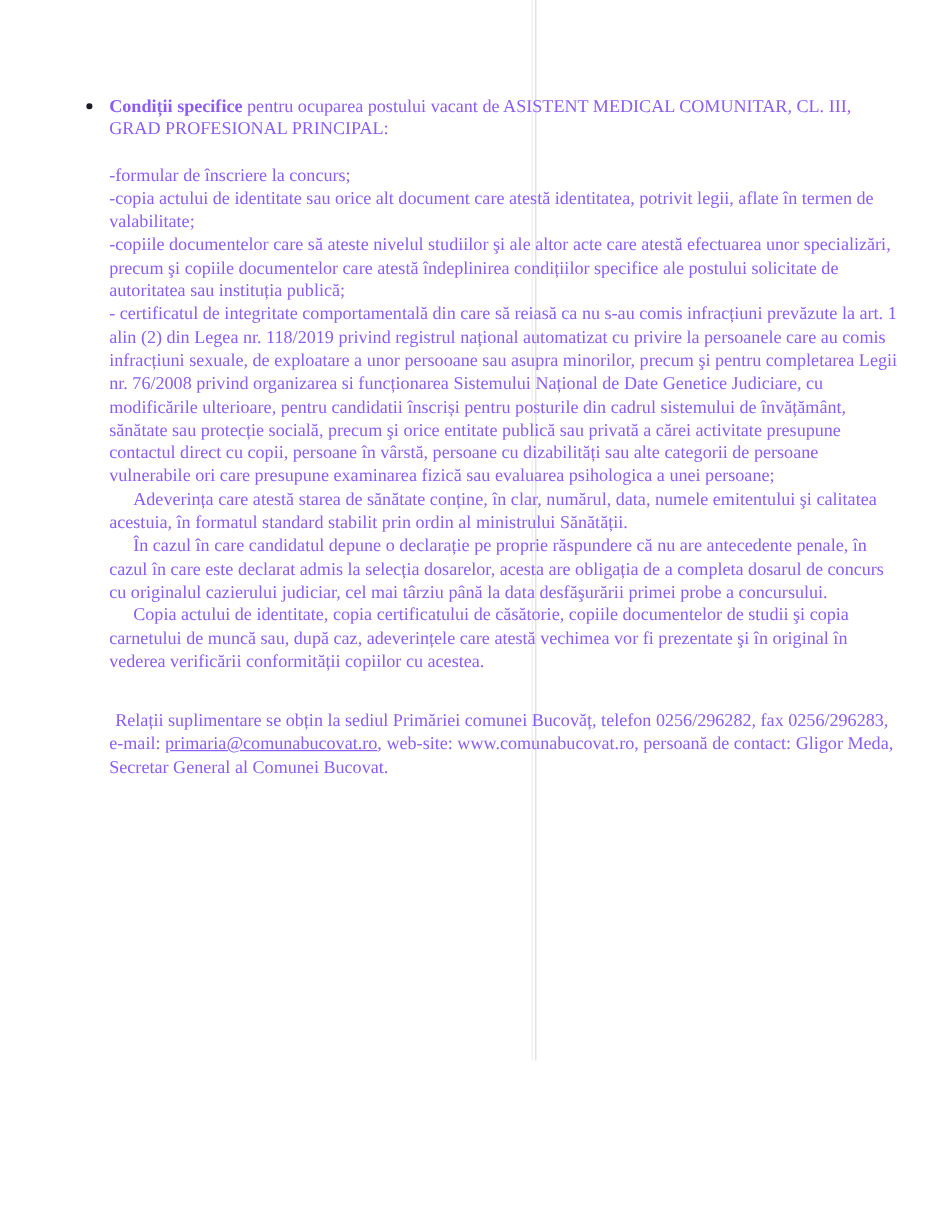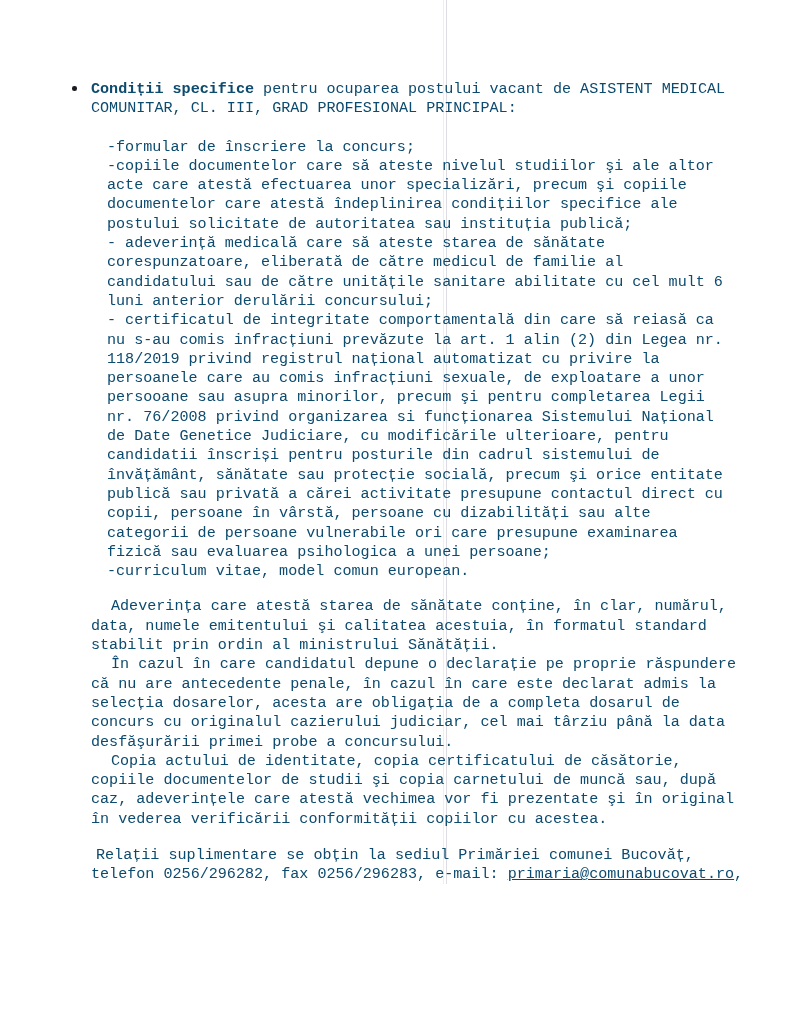--- a/index.html
+++ b/index.html
@@ -8,22 +8,22 @@
     padding: 0;
     background: #ffffff;
   }
 
   .page {
     position: relative;
     width: 791px;
     height: 884px;
     background: #ffffff;
     overflow: hidden;
-    font-family: Liberation Mono, monospace;
-    color: #0c4a6e;
+    font-family: Liberation Serif, serif;
+    color: #8b5cf6;
     box-sizing: border-box;
   }
 
   
   .fold-line {
     position: absolute;
     top: 0;
     bottom: 0;
     left: 446px;
     width: 1px;
@@ -87,41 +87,41 @@
     margin: 0;
   }
   .body-block p.indent {
     text-indent: 20px;
   }
   .body-block p.flush {
     text-indent: 0;
   }
 
   .doc-list {
-    margin: 16px;
+    margin: 0;
     padding: 0;
     list-style: none;
     font-size: 15.1px;
     line-height: 19.3px;
   }
   .doc-list li {
     margin: 0;
   }
 
   .strong {
     font-weight: bold;
   }
 
   .email-link {
     text-decoration: underline;
     color: inherit;
   }
 
   .contact-block {
-    margin-top: 17px;
+    margin-top: 30px;
     padding-left: 21px;
     font-size: 15.1px;
     line-height: 19.3px;
   }
   .contact-block p {
     margin: 0;
     text-indent: 5px;
   }
 </style>
 </head>
@@ -137,24 +137,23 @@
     <div class="bullet-block">
       <span class="bullet-marker"></span>
       <span class="lead">Condiții specifice</span><span> pentru ocuparea postului vacant de ASISTENT MEDICAL COMUNITAR, CL. III, GRAD PROFESIONAL PRINCIPAL:</span>
     </div>
 
 
     <div class="body-block">
 
       <ul class="doc-list">
         <li>-formular de înscriere la concurs;</li>
+        <li>-copia actului de identitate sau orice alt document care atestă identitatea, potrivit legii, aflate în termen de valabilitate;</li>
         <li>-copiile documentelor care să ateste nivelul studiilor şi ale altor acte care atestă efectuarea unor specializări, precum şi copiile documentelor care atestă îndeplinirea condițiilor specifice ale postului solicitate de autoritatea sau instituția publică;</li>
-        <li>- adeverință medicală care să ateste starea de sănătate corespunzatoare, eliberată de către medicul de familie al candidatului sau de către unitățile sanitare abilitate cu cel mult 6 luni anterior derulării concursului;</li>
         <li>- certificatul de integritate comportamentală din care să reiasă ca nu s-au comis infracțiuni prevăzute la art. 1 alin (2) din Legea nr. 118/2019 privind registrul național automatizat cu privire la persoanele care au comis infracțiuni sexuale, de exploatare a unor persooane sau asupra minorilor, precum şi pentru completarea Legii nr. 76/2008 privind organizarea si funcționarea Sistemului Național de Date Genetice Judiciare, cu modificările ulterioare, pentru candidatii înscriși pentru posturile din cadrul sistemului de învățământ, sănătate sau protecție socială, precum şi orice entitate publică sau privată a cărei activitate presupune contactul direct cu copii, persoane în vârstă, persoane cu dizabilități sau alte categorii de persoane vulnerabile ori care presupune examinarea fizică sau evaluarea psihologica a unei persoane;</li>
-        <li>-curriculum vitae, model comun european.</li>
       </ul>
 
       <p class="indent">Adeverința care atestă starea de sănătate conține, în clar, numărul, data, numele emitentului şi calitatea acestuia, în formatul standard stabilit prin ordin al ministrului Sănătății.</p>
       <p class="indent">În cazul în care candidatul depune o declarație pe proprie răspundere că nu are antecedente penale, în cazul în care este declarat admis la selecția dosarelor, acesta are obligația de a completa dosarul de concurs cu originalul cazierului judiciar, cel mai târziu până la data desfăşurării primei probe a concursului.</p>
       <p class="indent">Copia actului de identitate, copia certificatului de căsătorie, copiile documentelor de studii şi copia carnetului de muncă sau, după caz, adeverințele care atestă vechimea vor fi prezentate şi în original în vederea verificării conformității copiilor cu acestea.</p>
     </div>
 
     <div class="contact-block">
       <p><span> Relații suplimentare se obțin la sediul Primăriei comunei Bucovăț, telefon 0256/296282, fax 0256/296283, e-mail: </span><a class="email-link" href="#">primaria@comunabucovat.ro</a><span>, web-site: www.comunabucovat.ro, persoană de contact: Gligor Meda, Secretar General al Comunei Bucovat.</span></p>
     </div>

